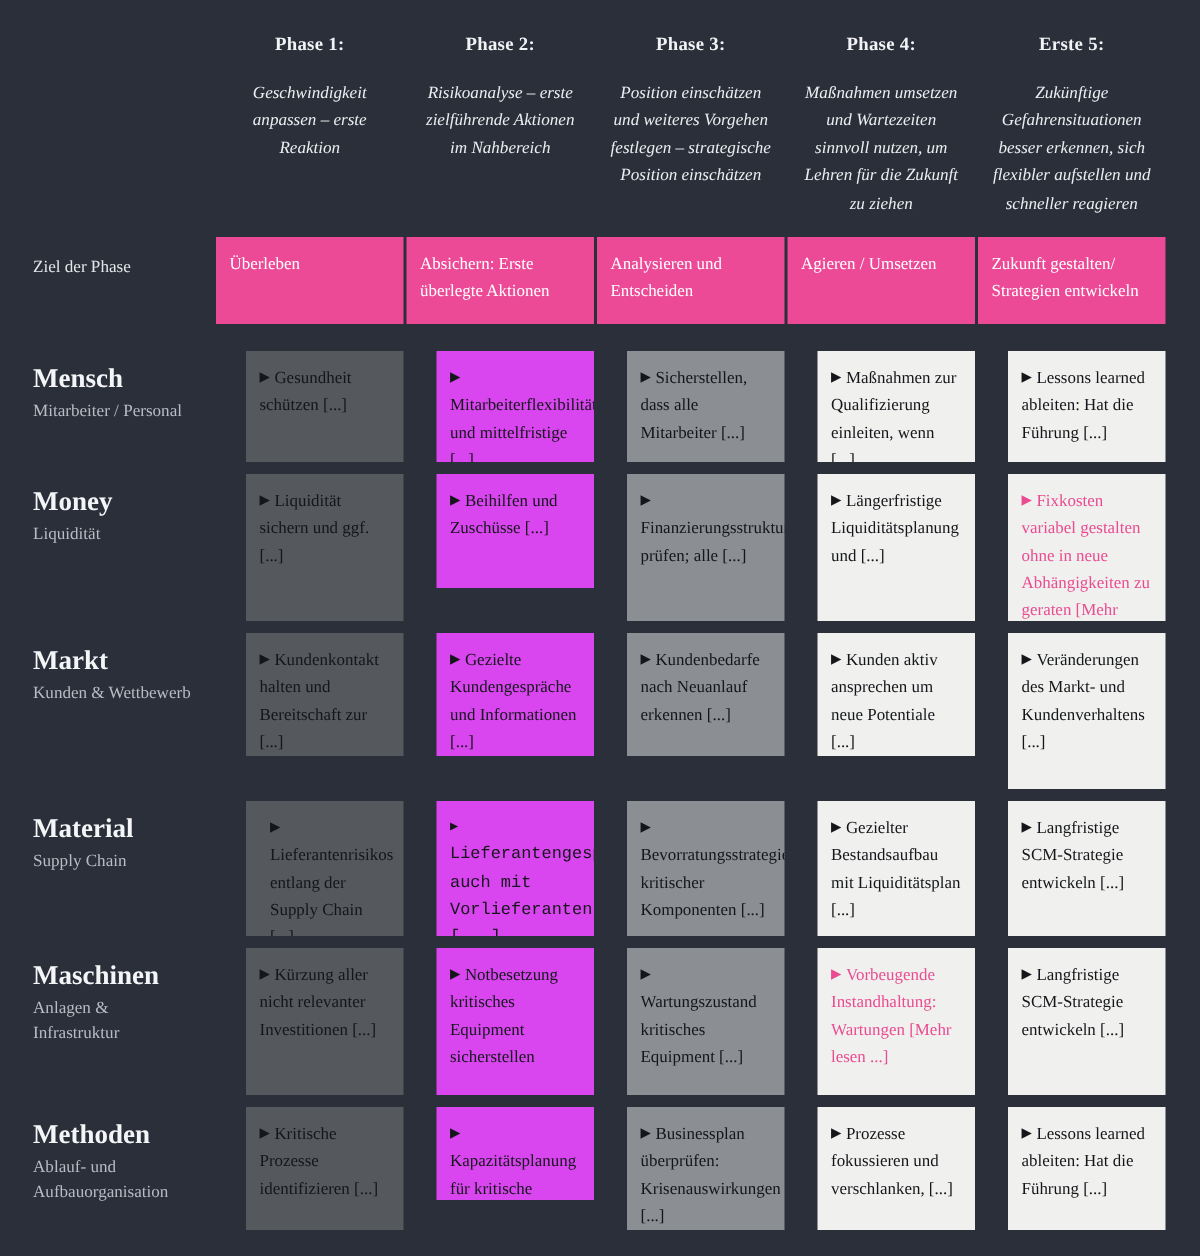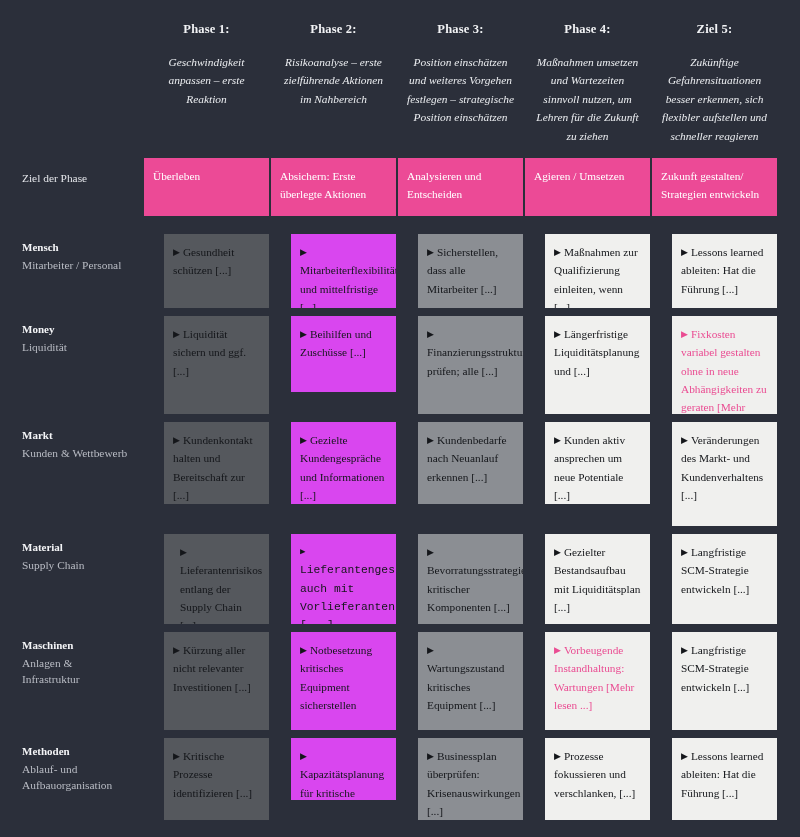--- a/index.html
+++ b/index.html
@@ -59,21 +59,21 @@
   }
 
   
   .rowlabel {
     box-sizing: border-box;
     padding: 8px 10px 0 4px;
     color: #e9eaee;
   }
   .rowlabel .rl-main {
     font-weight: bold;
-    font-size: 11px;
+    font-size: 18px;
     line-height: 1.35;
     color: #f4f5f7;
   }
   .rowlabel .rl-sub {
     font-size: 11.4px;
     line-height: 1.45;
     color: #b9bcc4;
     margin-top: 2px;
   }
   .goal-label {
@@ -136,21 +136,21 @@
       </div>
       <div class="phase-head">
         <div class="phase-title">Phase 3:</div>
         <div class="phase-sub">Position einschätzen und weiteres Vorgehen festlegen – strategische Position einschätzen</div>
       </div>
       <div class="phase-head">
         <div class="phase-title">Phase 4:</div>
         <div class="phase-sub">Maßnahmen umsetzen und Wartezeiten sinnvoll nutzen, um Lehren für die Zukunft zu ziehen</div>
       </div>
       <div class="phase-head">
-        <div class="phase-title">Ziel 5:</div>
+        <div class="phase-title">Erste 5:</div>
         <div class="phase-sub">Zukünftige Gefahrensituationen besser erkennen, sich flexibler aufstellen und schneller reagieren</div>
       </div>
       <div class="rowlabel goal-label">
         <div class="rl-sub" style="color: rgb(228, 230, 234);">Ziel der Phase</div>
       </div>
       <div class="goal-cell" style="background: rgb(236, 74, 150);"><span>Überleben</span></div>
       <div class="goal-cell" style="background: rgb(236, 74, 150);"><span>Absichern: Erste überlegte Aktionen</span></div>
       <div class="goal-cell" style="background: rgb(236, 74, 150);"><span>Analysieren und Entscheiden</span></div>
       <div class="goal-cell" style="background: rgb(236, 74, 150);"><span>Agieren / Umsetzen</span></div>
       <div class="goal-cell" style="background: rgb(236, 74, 150);"><span>Zukunft gestalten/ Strategien entwickeln</span></div>

